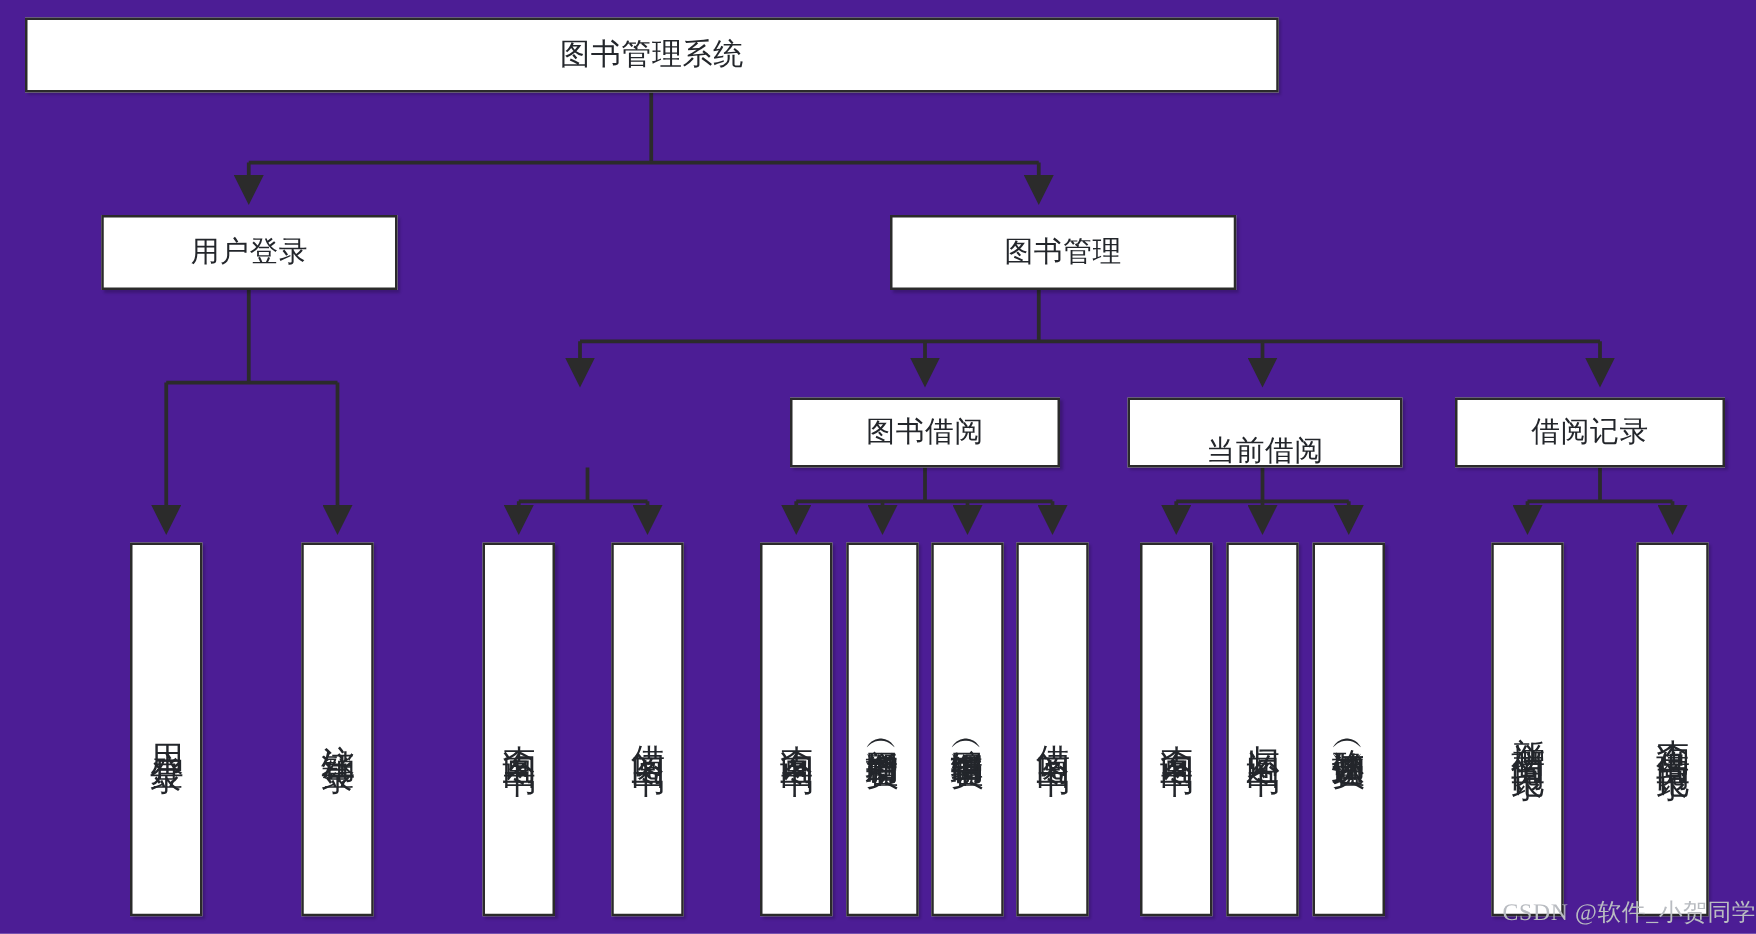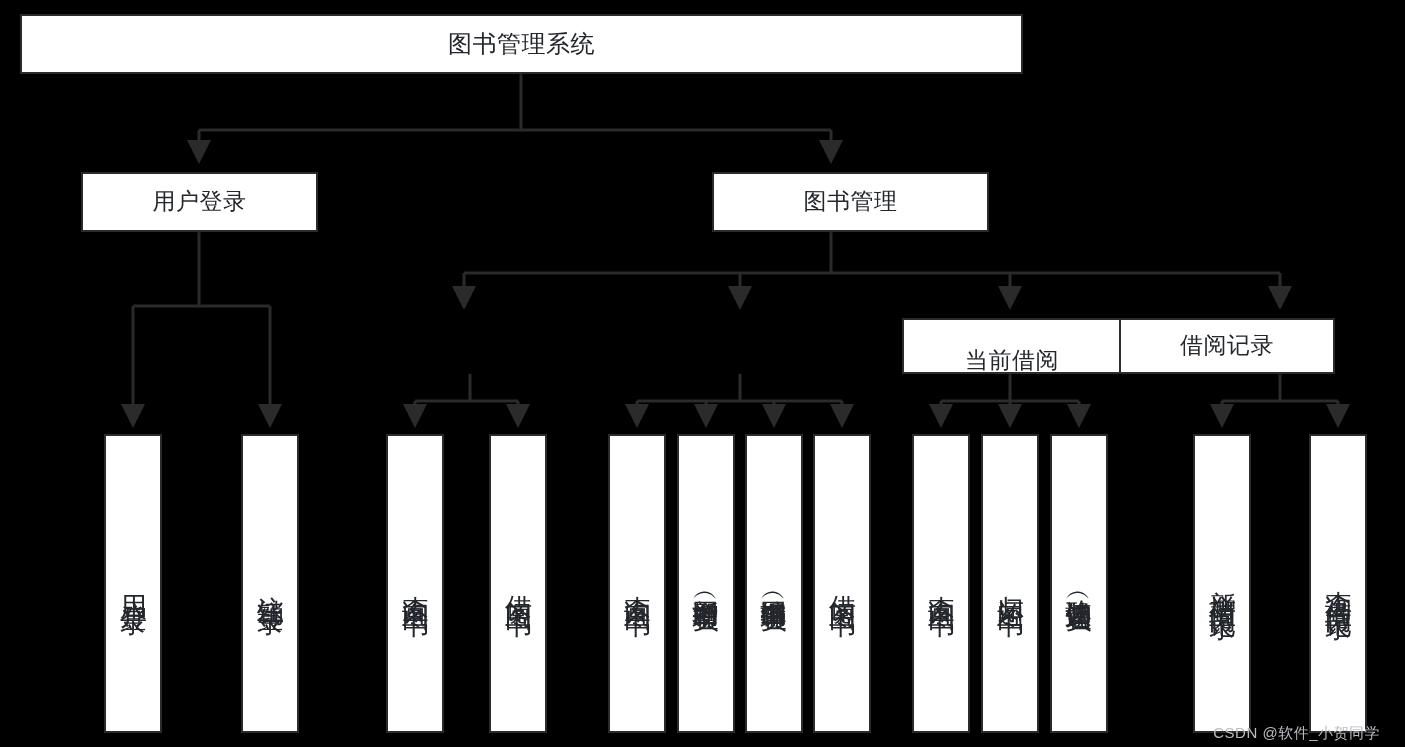--- a/index.html
+++ b/index.html
@@ -10,21 +10,21 @@
   body {
     width: 1405px;
     height: 747px;
     font-family: "Liberation Sans", "DejaVu Sans", sans-serif;
     overflow: hidden;
   }
   #diagram-root {
     position: relative;
     width: 1405px;
     height: 747px;
-    background: #000000;
+    background: #4c1d95;
   }
   svg.edges {
     position: absolute;
     left: 0;
     top: 0;
     width: 1405px;
     height: 747px;
     pointer-events: none;
   }
   .node {
@@ -65,27 +65,27 @@
     letter-spacing: 5px;
     white-space: normal;
     max-height: 100%;
   }
   .node.vert.tight .label {
     font-size: 26px;
     letter-spacing: 1px;
   }
   .watermark {
     position: absolute;
-    right: 25px;
+    right: 0;
     bottom: 4px;
-    font-size: 15px;
+    font-size: 19px;
     color: #b9bcc1;
     letter-spacing: 0.5px;
     white-space: nowrap;
-    font-family: Liberation Sans, sans-serif;
+    font-family: Liberation Serif, serif;
   }
 </style>
 </head>
 <body>
 
 <div id="diagram-root">
 
   <svg class="edges" viewBox="0 0 1405 747" xmlns="http://www.w3.org/2000/svg">
     <defs>
       <marker id="arrow" viewBox="0 0 12 12" refX="10" refY="6" markerWidth="8" markerHeight="8" orient="auto-start-reverse">
@@ -140,24 +140,27 @@
     <span class="label">图书管理系统</span>
   </div>
 
   <div class="node horiz" style="left:81px; top:172px; width:237px; height:60px;">
     <span class="label">用户登录</span>
   </div>
   <div class="node horiz" style="left:712px; top:172px; width:277px; height:60px;">
     <span class="label">图书管理</span>
   </div>
 
+  <div class="node horiz" style="left:632px; top:318px; width:216px; height:56px;">
+    <span class="label">图书借阅</span>
+  </div>
   <div class="node horiz" style="left:902px; top:318px; width:220px; height:56px;align-items:flex-end;">
     <span class="label">当前借阅</span>
   </div>
-  <div class="node horiz" style="left:1119px; top:318px; width:216px; height:56px;">
+  <div class="node horiz" style="left:1164px; top:318px; width:216px; height:56px;">
     <span class="label">借阅记录</span>
   </div>
 
   <div class="node vert" style="left:104px; top:434px; width:58px; height:299px;">
     <span class="label">用户登录</span>
   </div>
   <div class="node vert" style="left:241px; top:434px; width:58px; height:299px;">
     <span class="label">注销登录</span>
   </div>
 

